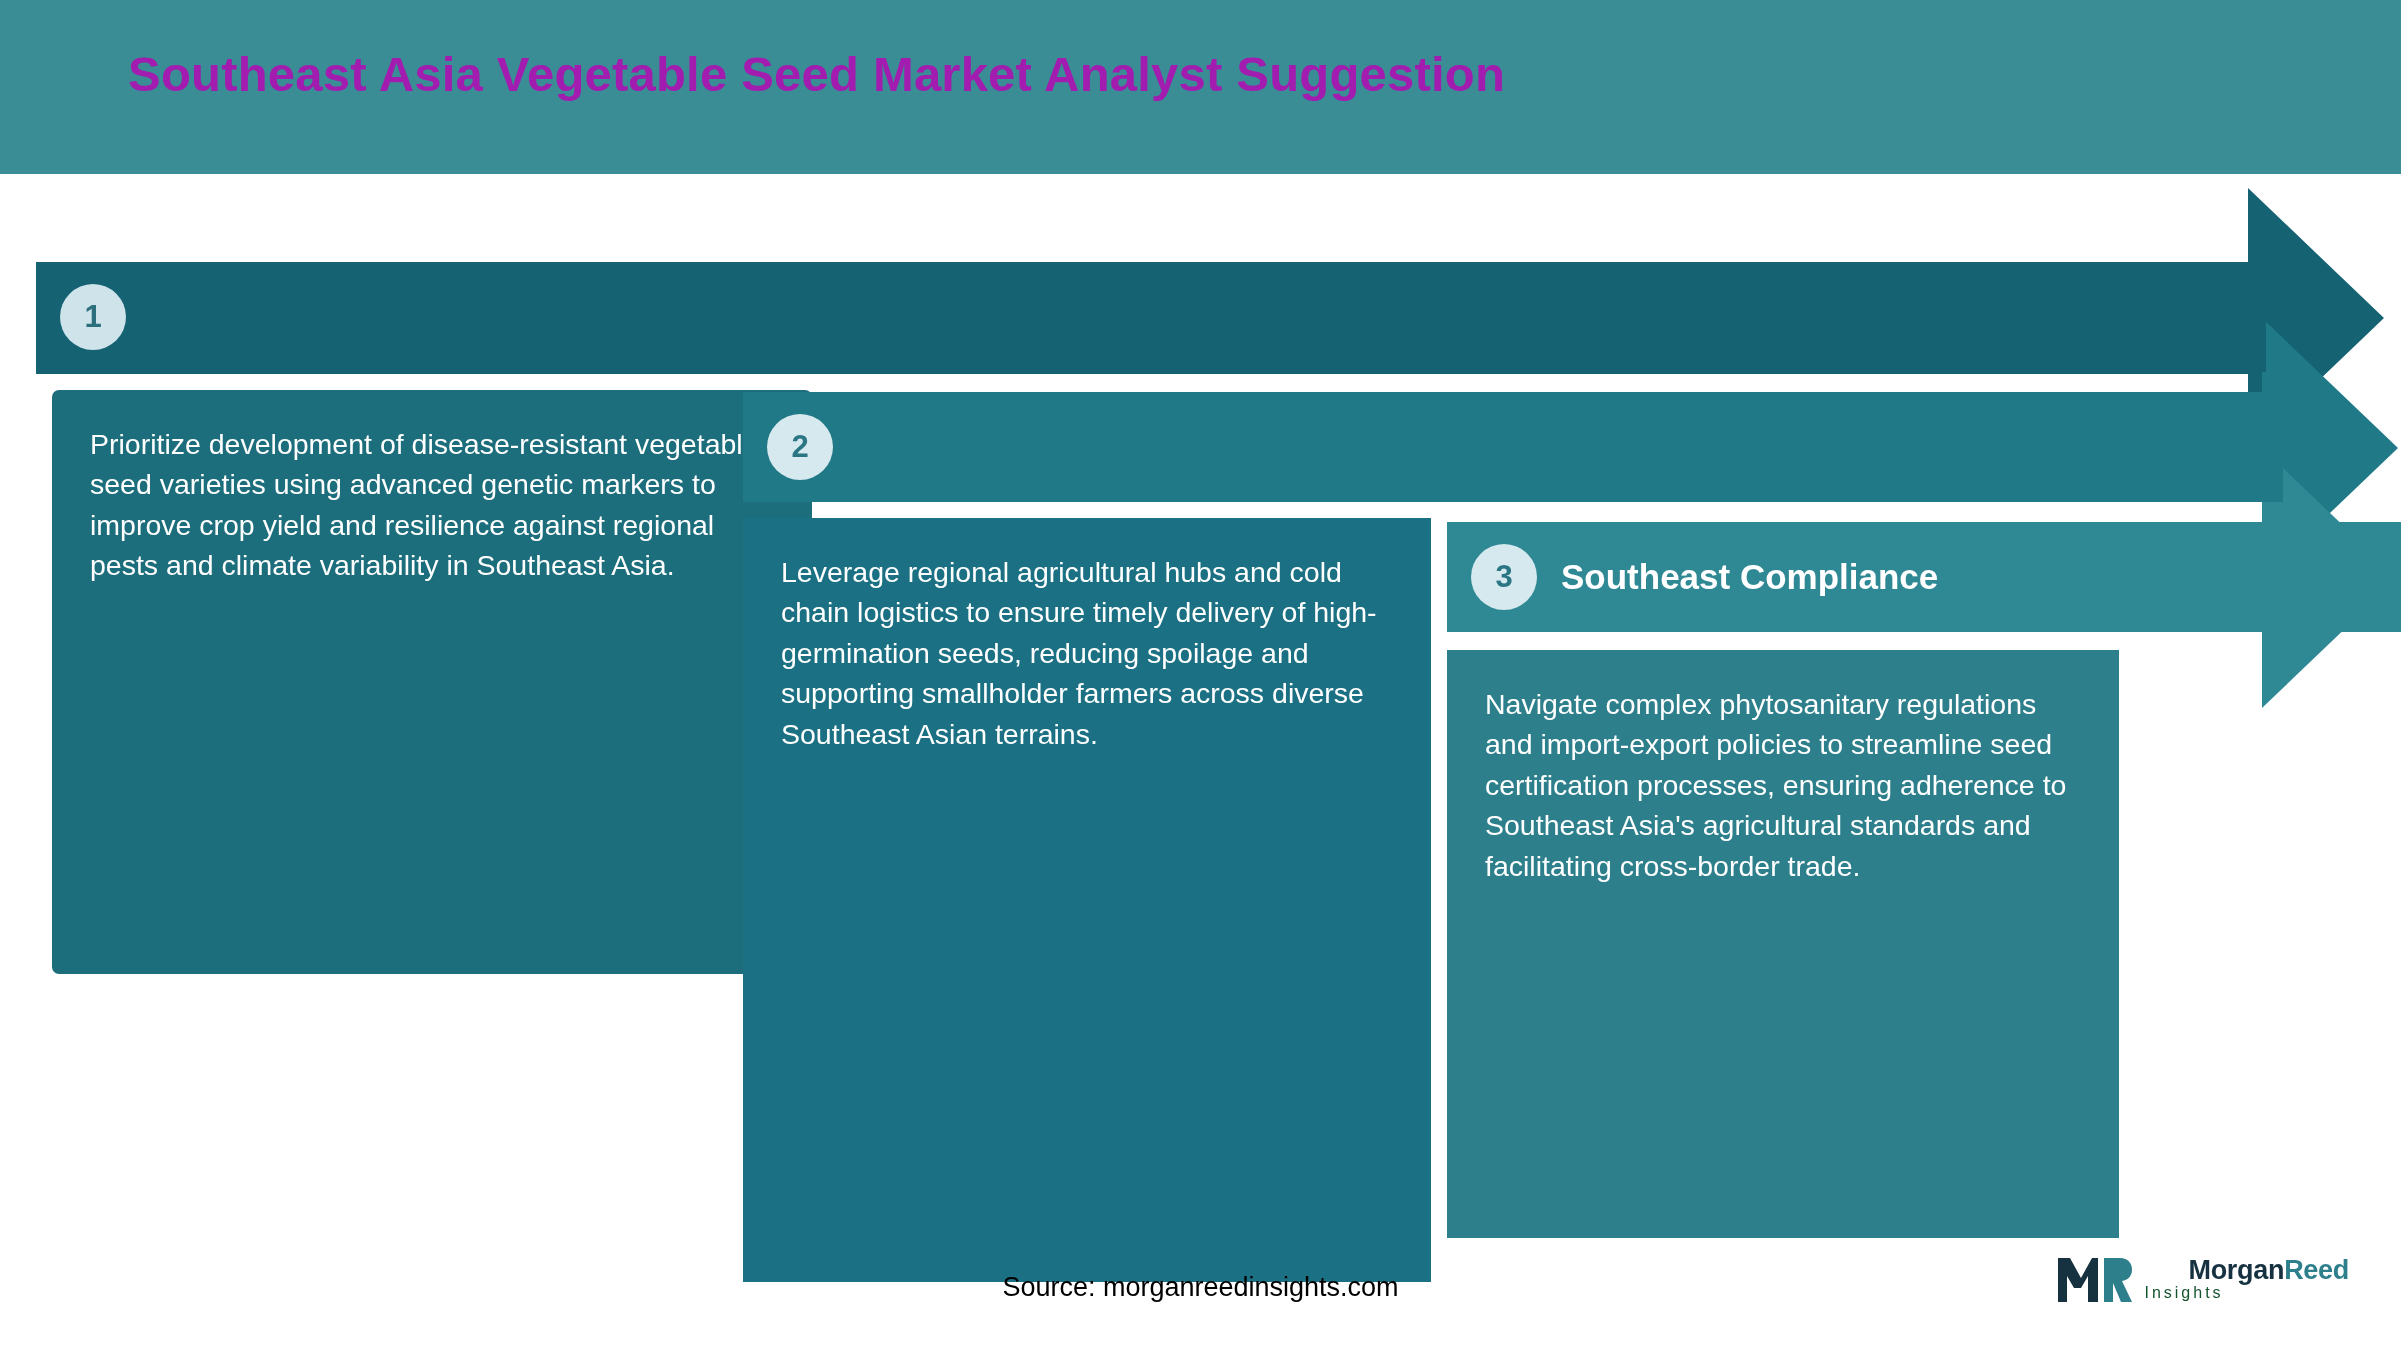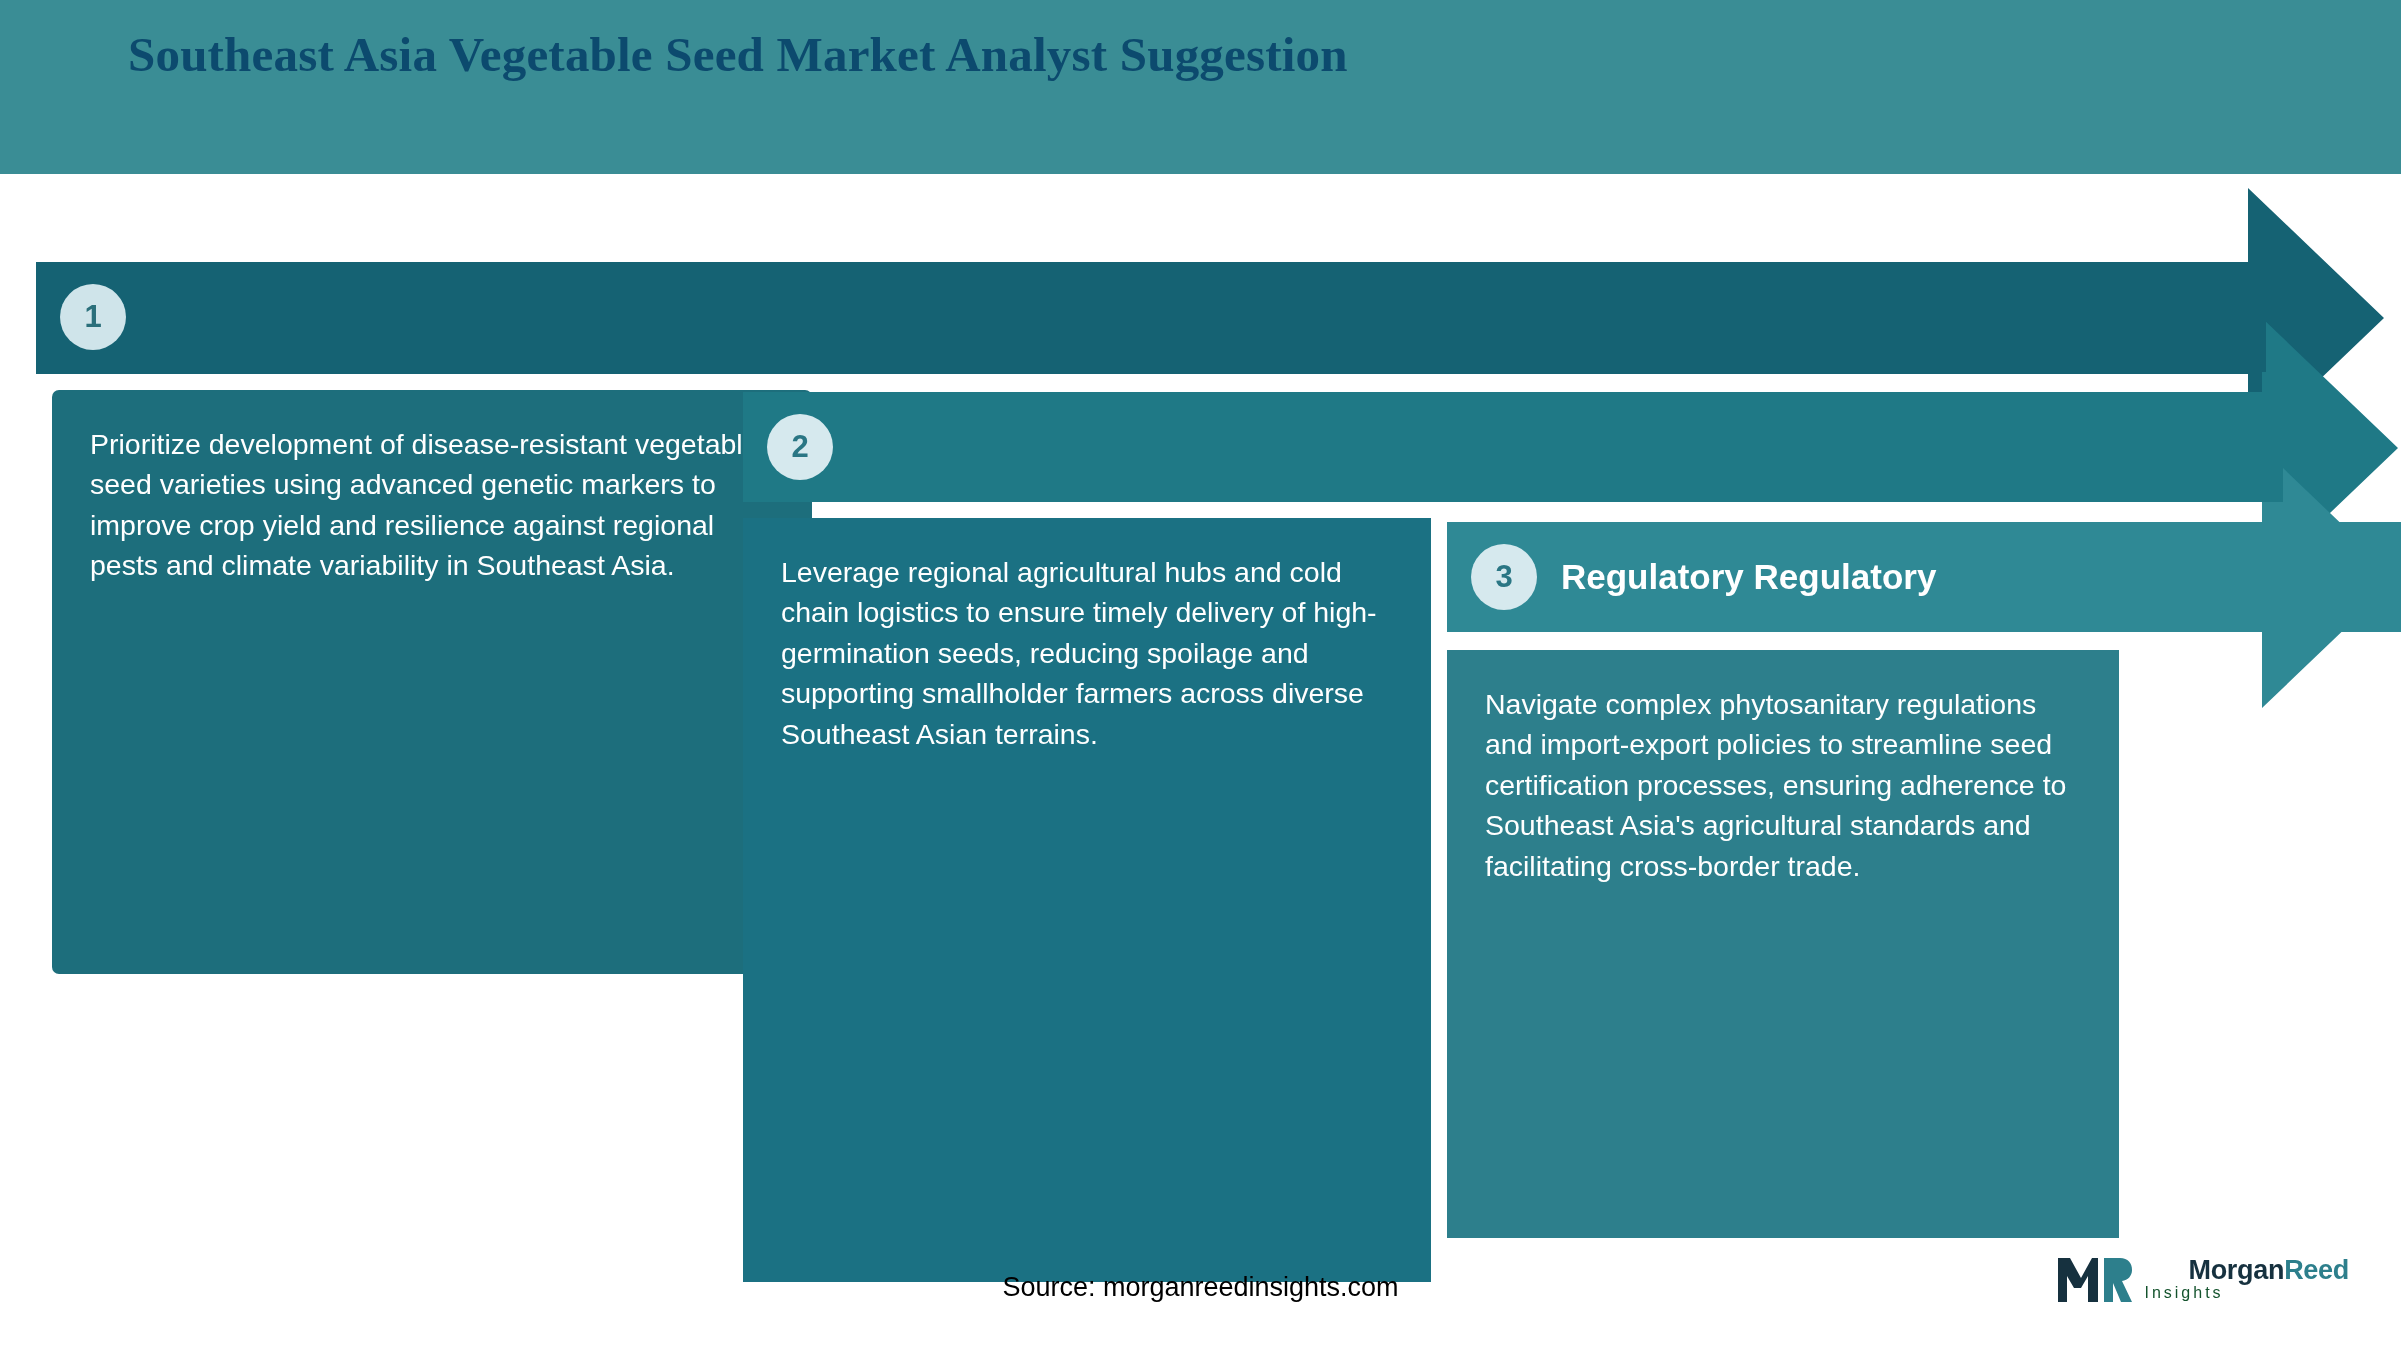--- a/index.html
+++ b/index.html
@@ -25,27 +25,26 @@
     position: absolute;
     left: 0;
     top: 0;
     width: 2401px;
     height: 174px;
     background: #3a8d95;
   }
   .header-title {
     position: absolute;
     left: 128px;
-    top: 26px;
+    top: 46px;
     font-size: 49px;
     font-weight: bold;
-    color: #0c4a6e;
+    color: #a21caf;
     letter-spacing: 0.2px;
     white-space: nowrap;
-    font-family: Liberation Serif, serif;
   }
   
   .arrows {
     position: absolute;
     left: 0;
     top: 0;
     width: 2401px;
     height: 1350px;
     pointer-events: none;
   }
@@ -168,21 +167,21 @@
   </div>
   <div class="step-body" id="step1-body">Prioritize development of disease-resistant vegetable seed varieties using advanced genetic markers to improve crop yield and resilience against regional pests and climate variability in Southeast Asia.</div>
 
   <div class="step-header" id="step2-header">
     <div class="step-badge">2</div>
   </div>
   <div class="step-body" id="step2-body">Leverage regional agricultural hubs and cold chain logistics to ensure timely delivery of high-germination seeds, reducing spoilage and supporting smallholder farmers across diverse Southeast Asian terrains.</div>
 
   <div class="step-header" id="step3-header">
     <div class="step-badge">3</div>
-    <div class="step-title">Regulatory Regulatory</div>
+    <div class="step-title">Southeast Compliance</div>
   </div>
   <div class="step-body" id="step3-body">Navigate complex phytosanitary regulations and import-export policies to streamline seed certification processes, ensuring adherence to Southeast Asia's agricultural standards and facilitating cross-border trade.</div>
 
   <div class="source-note">Source: morganreedinsights.com</div>
 
   <div class="logo">
     <svg class="logo-mark" viewBox="0 0 78 54" xmlns="http://www.w3.org/2000/svg">
       <path d="M4 50 L4 6 L16 6 L27 26 L38 6 L44 6 L44 50 L34 50 L34 24 L27 36 L20 36 L13 24 L13 50 Z" fill="#16313f"></path>
       <path d="M50 50 L50 6 L66 6 C74 6 78 11 78 18 C78 24 74 28 68 29 L78 50 L67 50 L59 31 L59 50 Z" fill="#2d7f8c"></path>
     </svg>

